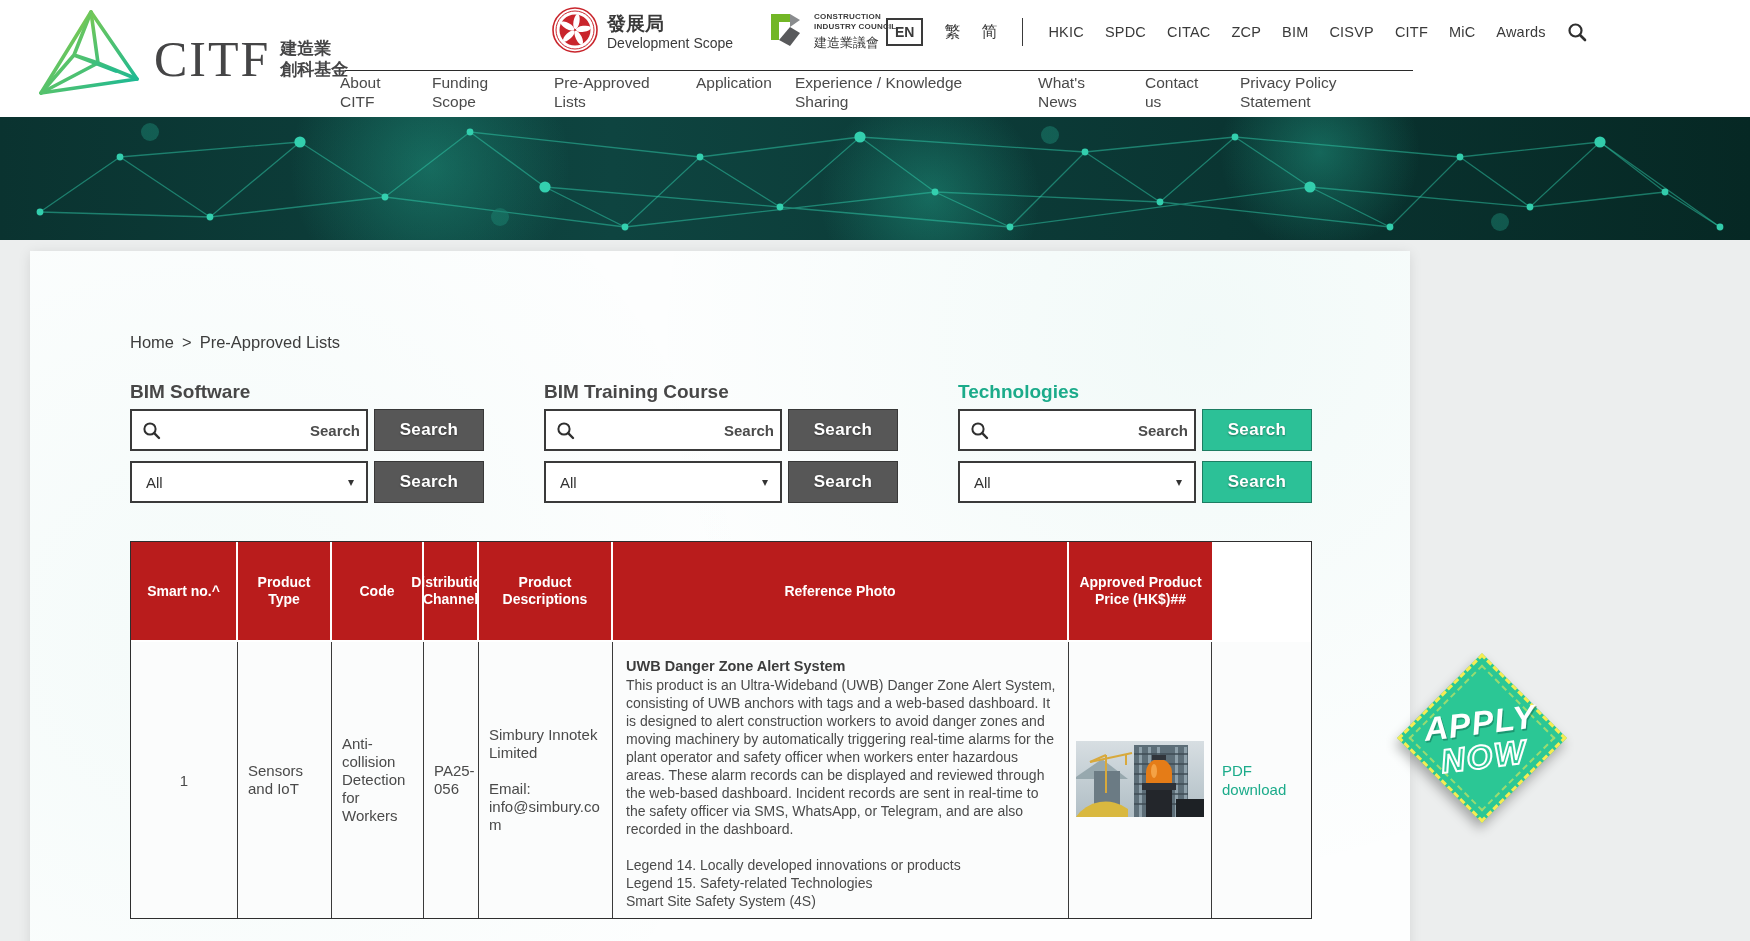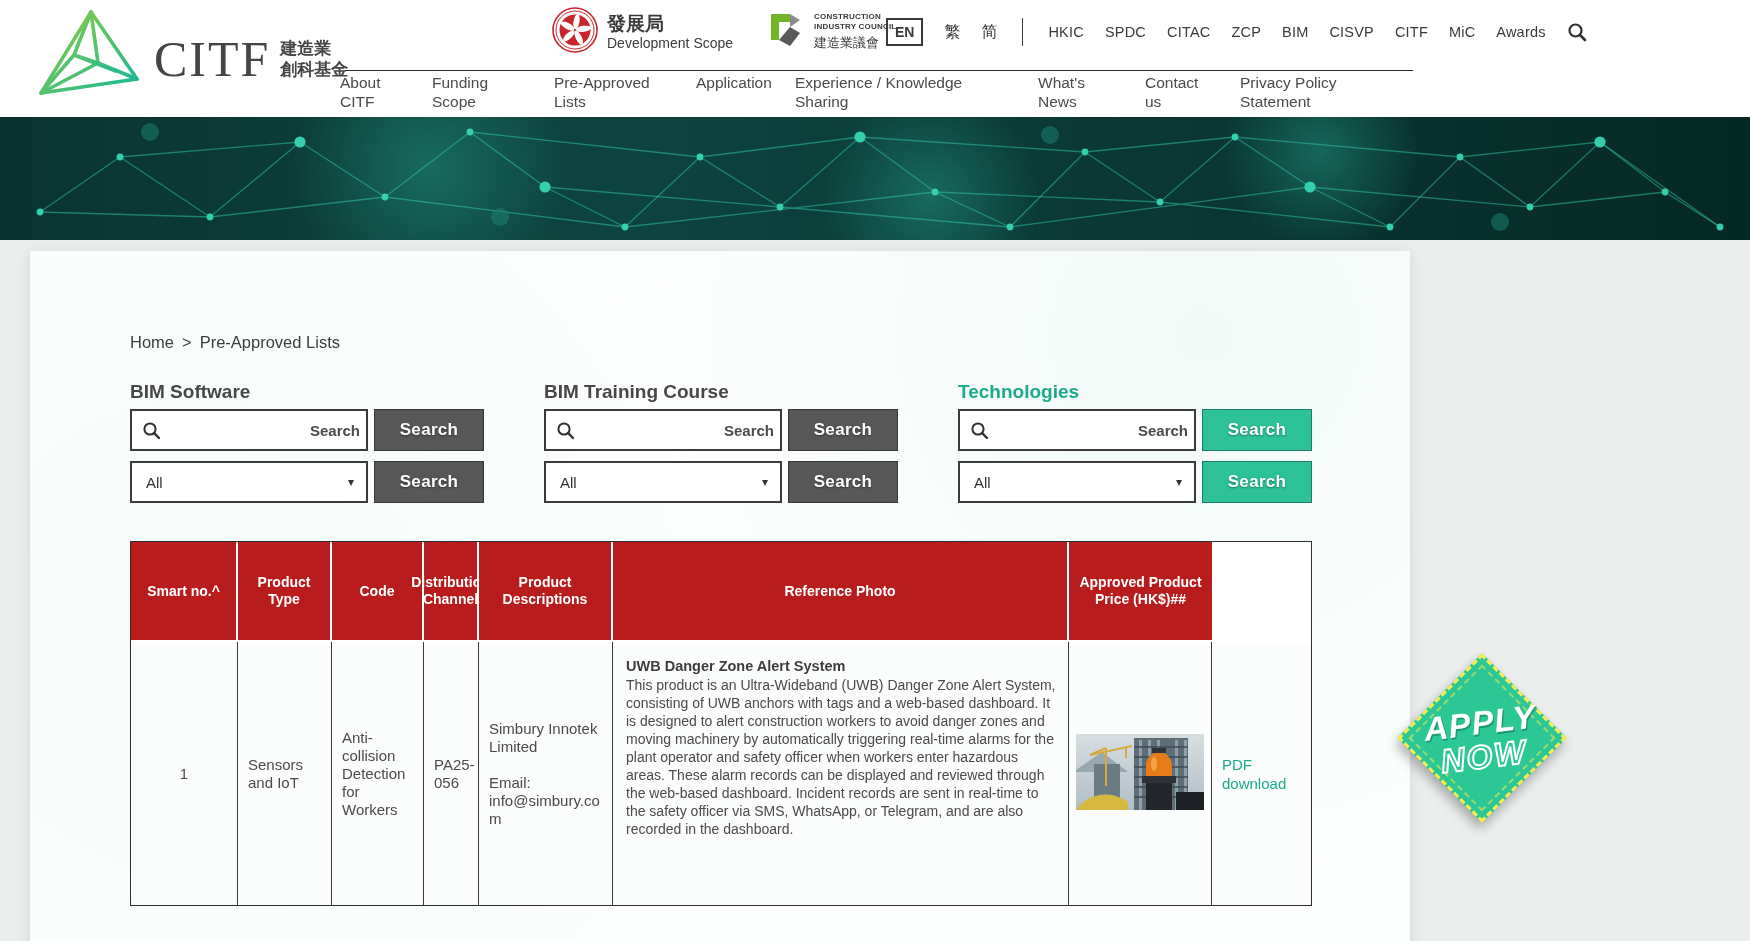--- a/index.html
+++ b/index.html
@@ -334,20 +334,25 @@
       <div class="td vmid">Sensors and IoT</div>
       <div class="td vmid">Anti-collision Detection for Workers</div>
       <div class="td vmid">PA25-056</div>
       <div class="td vmid">
         <div>Simbury Innotek Limited</div>
         <div class="email-block">Email: info@simbury.com</div>
       </div>
       <div class="td desc">
         <div class="desc-title">UWB Danger Zone Alert System</div>
         <div>This product is an Ultra-Wideband (UWB) Danger Zone Alert System, consisting of UWB anchors with tags and a web-based dashboard. It is designed to alert construction workers to avoid danger zones and moving machinery by automatically triggering real-time alarms for the plant operator and safety officer when workers enter hazardous areas. These alarm records can be displayed and reviewed through the web-based dashboard. Incident records are sent in real-time to the safety officer via SMS, WhatsApp, or Telegram, and are also recorded in the dashboard.</div>
+        <div class="desc-legends">
+          <div>Legend 14. Locally developed innovations or products</div>
+          <div>Legend 15. Safety-related Technologies</div>
+          <div>Smart Site Safety System (4S)</div>
+        </div>
       </div>
       <div class="td center">
         <span>
           <svg width="128" height="76" viewBox="0 0 128 76">
             <defs>
                 <linearGradient id="sky" x1="0" y1="0" x2="0" y2="1">
                   <stop offset="0" stop-color="#d7dee2"></stop>
                   <stop offset="1" stop-color="#b0bec5"></stop>
                 </linearGradient>
               </defs>

